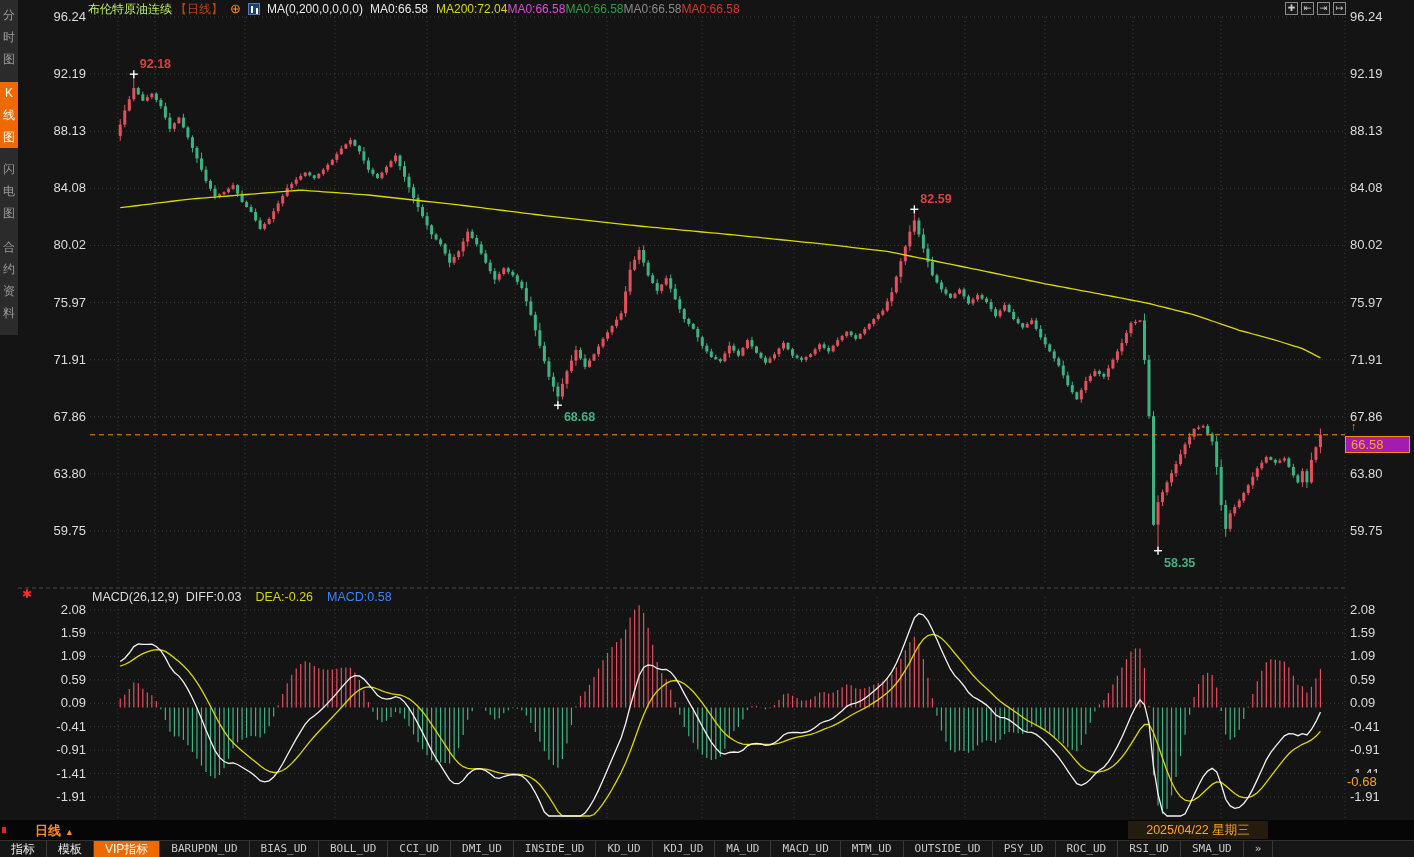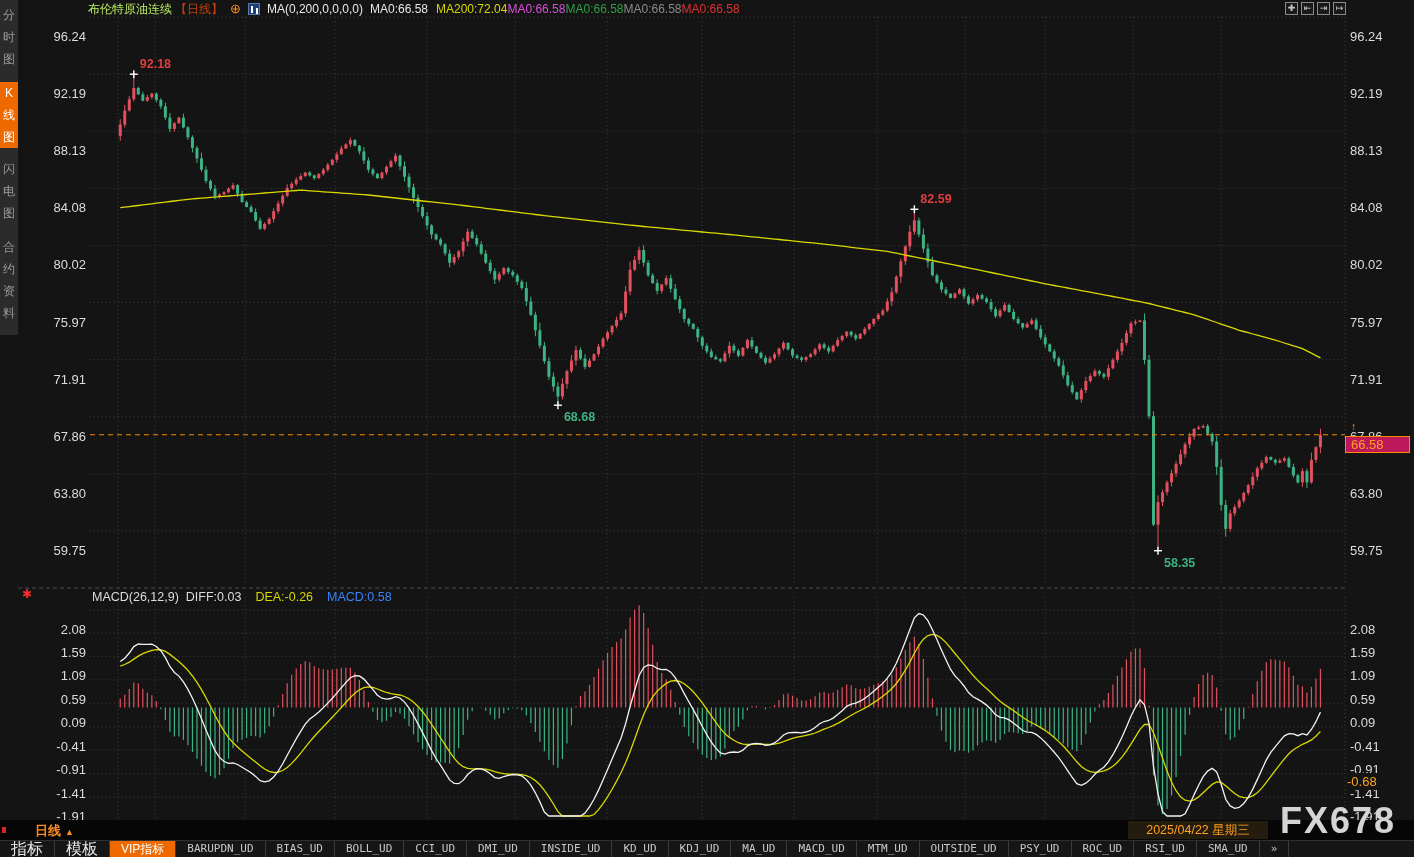--- a/index.html
+++ b/index.html
@@ -16,48 +16,48 @@
          font-size:12px; color:#e8e8e8; white-space:nowrap; z-index:6; }
   .hdr-sym { color:#bef264; }
   .hdr-per { color:#c2410c; }
   .circle-plus { color:#ff8c1a; font-size:13px; line-height:12px; }
   .mini-k { width:12px; height:12px; background:#1c3f78; border:1px solid #5a79a8; position:relative; }
   .mini-k i { position:absolute; width:2px; background:#fff; }
   #toolbar-icons { position:absolute; right:68px; top:2px; display:flex; gap:3px; z-index:6; }
   .tb-ic { width:13px; height:13px; border:1px solid #8a8a8a; color:#c8c8c8; font-size:9px; line-height:11px;
            text-align:center; background:#1a1a1a; cursor:pointer; }
   
-  .tick { position:absolute; font-size:13px; color:#dcdcdc;margin-top:20px; }
+  .tick { position:absolute; font-size:13px; color:#dcdcdc; }
   .tick.l { left:38px; width:48px; text-align:right; }
   .tick.r { left:1350px; width:56px; text-align:left; }
   
   #cv { position:absolute; left:0; top:0; z-index:1; }
   
   #price-badge { position:absolute; left:1345px; top:436px; width:65px; height:17px; border:1px solid #ff8c00;
-                 background:#be185d; color:#ffa21f; font-size:13px; line-height:15px; padding-left:5px; z-index:4; }
+                 background:#a21caf; color:#ffa21f; font-size:13px; line-height:15px; padding-left:5px; z-index:4; }
   #price-arrow { position:absolute; left:1351px; top:420px; color:#ff8c00; font-size:11px; font-weight:bold; z-index:4; }
   #macd-badge { position:absolute; left:1347px; top:773px; width:52px; height:17px; background:#141414;
                 color:#ffa21f; font-size:13px; line-height:17px; z-index:4; }
   
   #macd-hdr { position:absolute; left:92px; top:590px; display:flex; gap:14px; font-size:12.5px; z-index:3; white-space:nowrap; }
   #macd-burst { position:absolute; left:22px; top:587px; color:#ff2d2d; font-size:12px; z-index:3; }
   
   #date-row { position:absolute; left:0; top:820px; width:1414px; height:20px; background:#060606; z-index:2; }
   #period-lab { position:absolute; left:35px; top:822px; color:#ff8c1a; font-weight:bold; font-size:13px; z-index:3; }
   #period-lab .tri { font-size:9px; margin-left:4px; }
   .date-lab { position:absolute; top:822px; font-size:13px; font-weight:bold; color:#f0f0f0; white-space:nowrap; }
   #date-hl { position:absolute; left:1128px; top:821px; width:140px; height:18px; background:#241c0e;
              color:#ffa21f; font-size:12.5px; line-height:18px; text-align:center; z-index:3; white-space:nowrap; }
   .red-dot { position:absolute; left:2px; top:827px; width:4px; height:6px; background:#d22; z-index:3; }
   
   #tab-bar { position:absolute; left:0; top:840px; width:1414px; height:17px; background:#161616;
              border-top:1px solid #303030; display:flex; z-index:4; }
   .btab { height:17px; line-height:16px; padding:0 11px; color:#c8c8c8; font-size:11px;
           font-family:"DejaVu Sans Mono", monospace; border-right:1px solid #3a3a3a; cursor:pointer; white-space:nowrap; }
-  .btab.cn { font-family:"Liberation Sans", sans-serif; font-size:16px; color:#e8e8e8; }
+  .btab.cn { font-family:"Liberation Sans", sans-serif; font-size:12px; color:#e8e8e8; }
   .btab.vip { background:#ee6a00; color:#fff; font-family:"Liberation Sans", sans-serif; font-size:12px; }
   
   #wm { position:absolute; left:1280px; top:800px; font-size:36px; font-weight:bold; color:#d4d4d4;
         letter-spacing:2px; z-index:6; }
 </style>
 </head>
 <body>
 
 <div id="app">
   <svg id="cv" width="1414" height="857">
@@ -996,21 +996,20 @@
       <div class="btab ud">MACD_UD</div>
       <div class="btab ud">MTM_UD</div>
       <div class="btab ud">OUTSIDE_UD</div>
       <div class="btab ud">PSY_UD</div>
       <div class="btab ud">ROC_UD</div>
       <div class="btab ud">RSI_UD</div>
       <div class="btab ud">SMA_UD</div>
       <div class="btab ud">»</div>
     </div>
 
-  <div id="wm">FX678</div>
 <div class="tick l" style="top: 9px;">96.24</div>
     <div class="tick r" style="top: 9px;">96.24</div>
     <div class="tick l" style="top: 66.0485px;">92.19</div>
     <div class="tick r" style="top: 66.0485px;">92.19</div>
     <div class="tick l" style="top: 123.238px;">88.13</div>
     <div class="tick r" style="top: 123.238px;">88.13</div>
     <div class="tick l" style="top: 180.286px;">84.08</div>
     <div class="tick r" style="top: 180.286px;">84.08</div>
     <div class="tick l" style="top: 237.476px;">80.02</div>
     <div class="tick r" style="top: 237.476px;">80.02</div>

